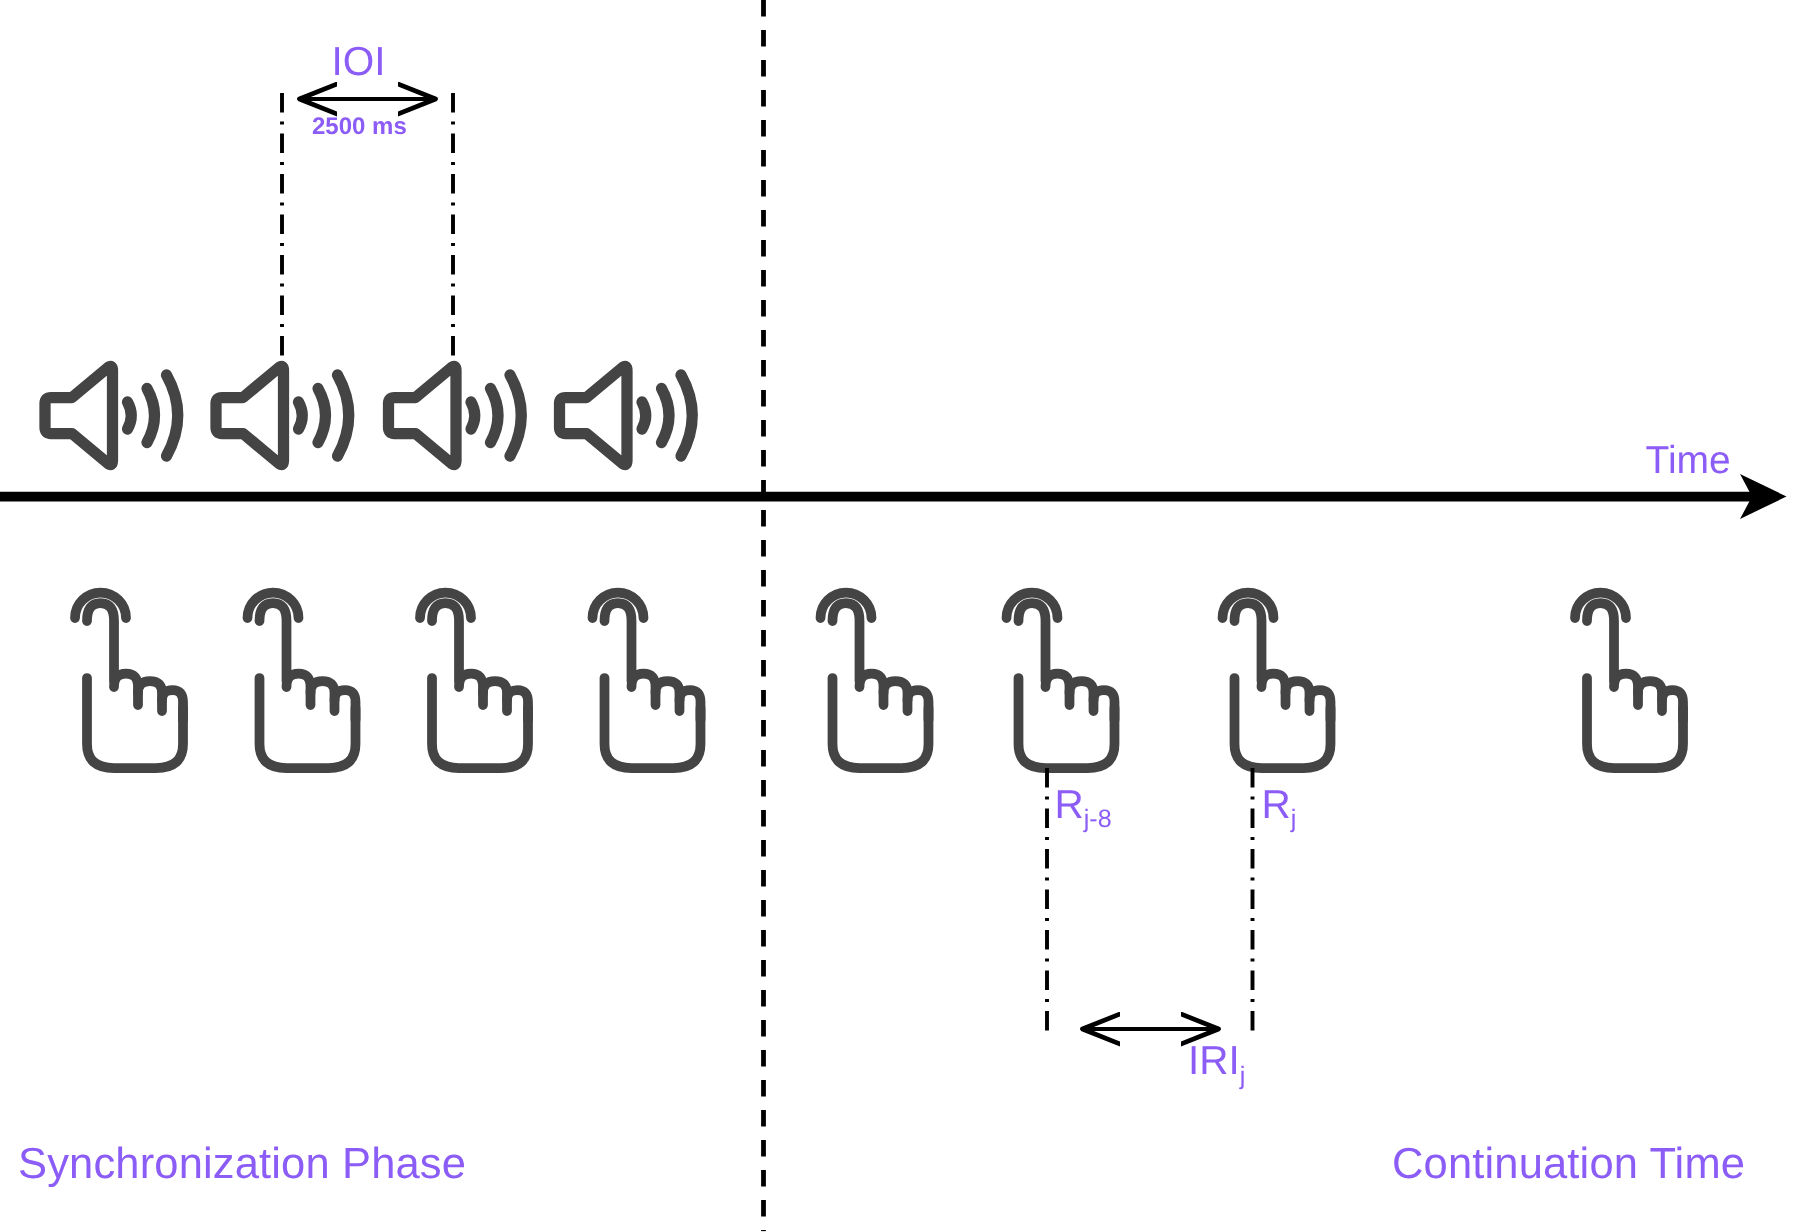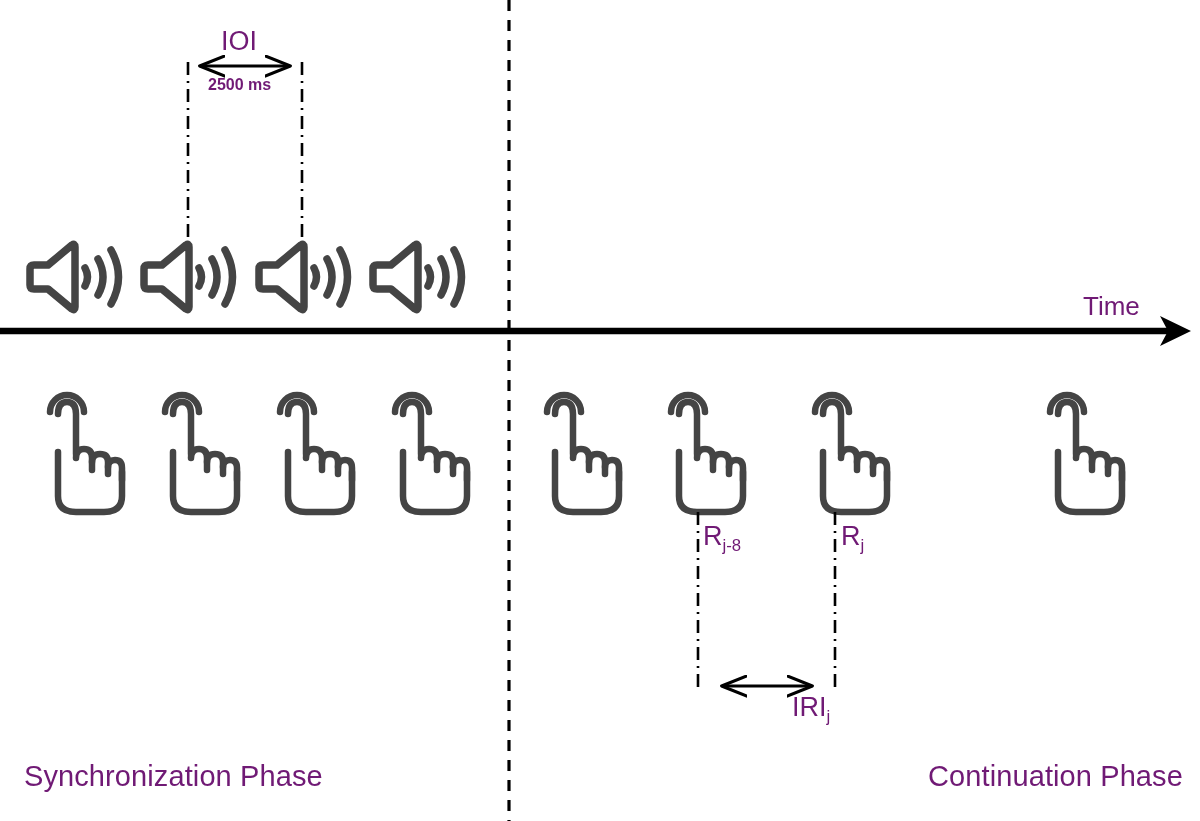--- a/index.html
+++ b/index.html
@@ -20,30 +20,31 @@
   #figure svg.layer {
     position: absolute;
     left: 0;
     top: 0;
     width: 1200px;
     height: 821px;
   }
   .lbl {
     position: absolute;
     white-space: nowrap;
-    color: #701a75;
+    color: #8b5cf6;
   }
   .phase-label {
     font-size: 29px;
     font-weight: 400;
     letter-spacing: 0.1px;
   }
   .time-label {
     font-size: 26px;
     font-weight: 400;
+    margin-left: 14px;
   }
   .ioi-label {
     font-size: 27px;
     font-weight: 400;
   }
   .ms-label {
     font-size: 16px;
     font-weight: bold;
     text-align: center;
   }
@@ -146,17 +147,17 @@
   </div>
 
   <div class="lbl r-label" style="left:841px; top:521px;">
     <span>R</span><sub>j</sub>
   </div>
 
   <div class="lbl iri-label" style="left:744px; top:692px;">
     <span>IRI</span><sub>j</sub>
   </div>
 
-  <div class="lbl phase-label" style="left:24px; top:760px;">Synchronization Phase</div>
+  <div class="lbl phase-label" style="left:12px; top:760px;">Synchronization Phase</div>
 
-  <div class="lbl phase-label" style="left:928px; top:760px;">Continuation Phase</div>
+  <div class="lbl phase-label" style="left:928px; top:760px;">Continuation Time</div>
 
 </div>
 
 </body></html>

